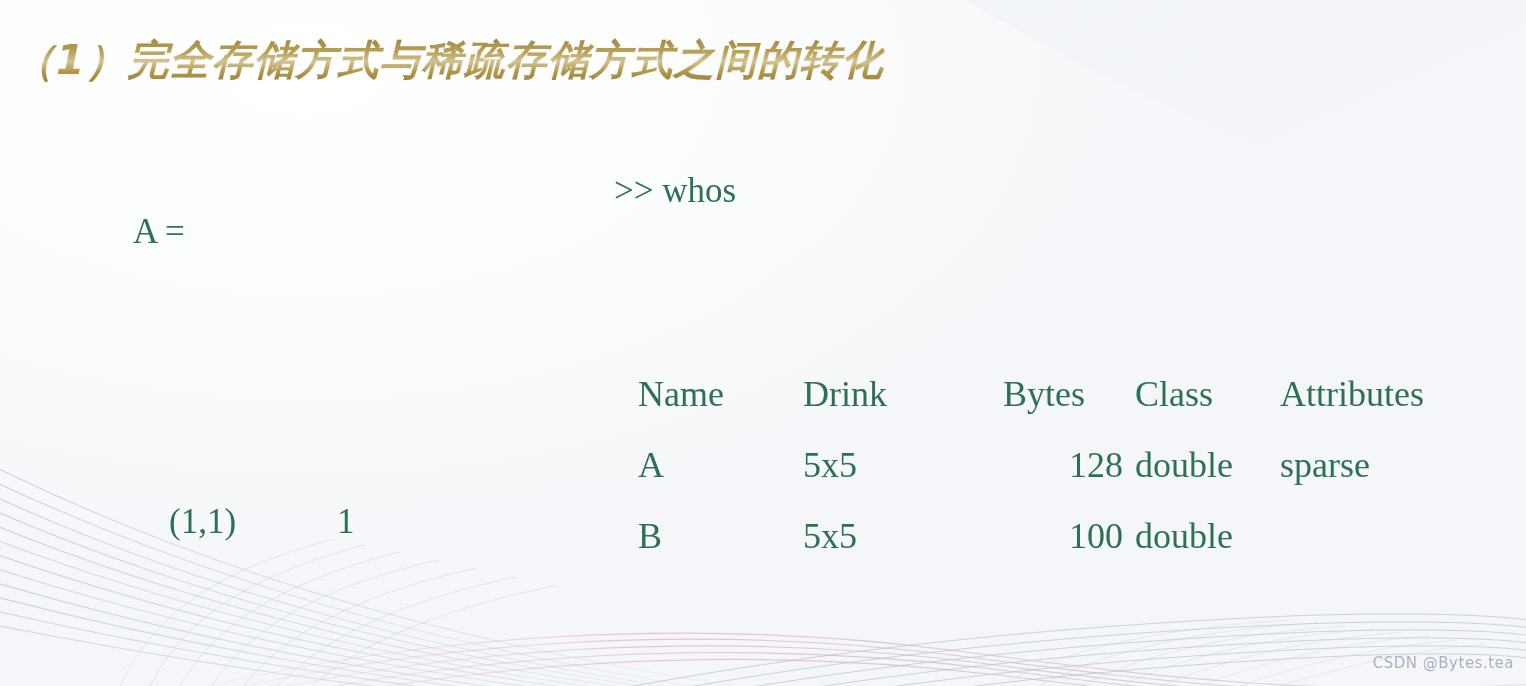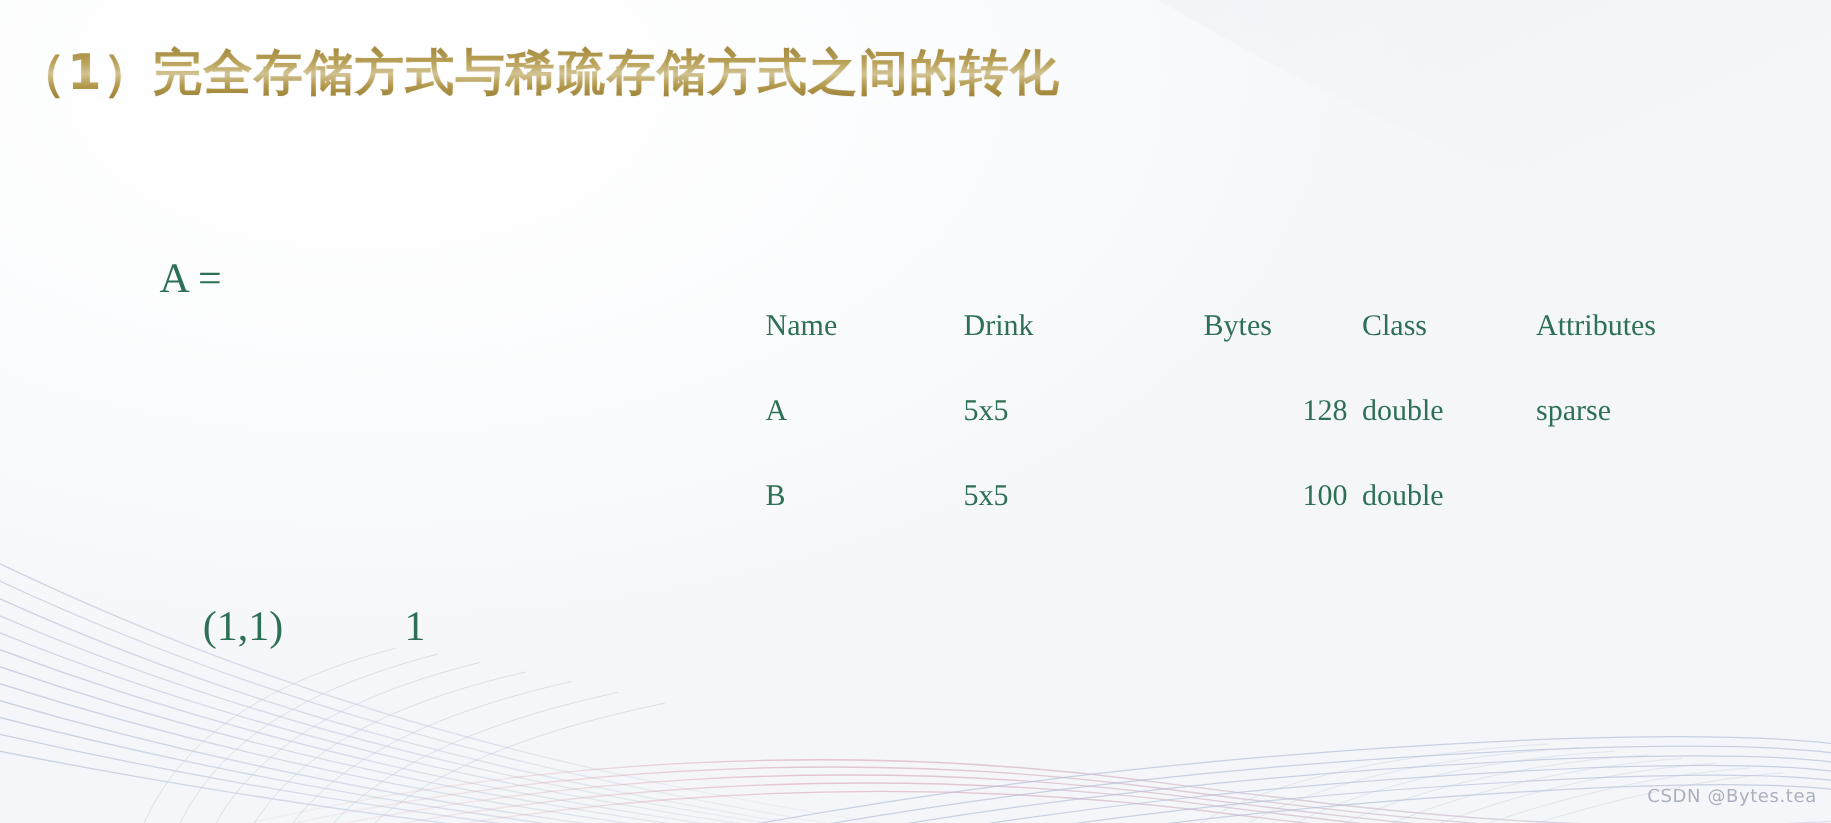--- a/index.html
+++ b/index.html
@@ -44,20 +44,21 @@
     font-size: 41px;
     font-weight: 700;
     letter-spacing: 1px;
     white-space: nowrap;
     color: #b59a46;
     background: linear-gradient(180deg, #9d8339 0%, #c9b169 35%, #e8ddb6 52%, #bfa558 70%, #8e7530 100%);
     -webkit-background-clip: text;
     background-clip: text;
     -webkit-text-fill-color: transparent;
     text-shadow: 0 0 1px rgba(140,115,40,0.25);
+    font-style: italic;
   }
 
   
   .console {
     position: absolute;
     color: #2e7055;
     font-family: "Liberation Serif", "DejaVu Serif", serif;
     white-space: pre;
   }
 
@@ -87,21 +88,21 @@
     font-size: 35px;
     line-height: 41px;
   }
   .whos-table {
     margin-top: 24px;
     border-collapse: collapse;
   }
   .whos-table td, .whos-table th {
     color: #2e7055;
     font-weight: normal;
-    font-size: 25px;
+    font-size: 36px;
     text-align: left;
     padding: 0;
     white-space: nowrap;
   }
   .whos-table tr { height: 71px; }
   .whos-table tr.header-row { height: 72px; }
   .col-name { width: 165px; padding-left: 24px !important; }
   .col-size { width: 200px; }
   .col-bytes { width: 120px; text-align: left; padding-right: 12px !important; }
   .col-class { width: 145px; }
@@ -215,20 +216,21 @@
       
     </div>
 
     
     
 
     
   </div>
 
   <div class="console right-block">
+    <div class="prompt-line">&gt;&gt; whos</div>
 
     <table class="whos-table">
       <thead>
         <tr class="header-row">
           <th class="col-name">Name</th>
           <th class="col-size">Drink</th>
           <th class="col-bytes">Bytes</th>
           <th class="col-class">Class</th>
           <th class="col-attrs">Attributes</th>
         </tr>

